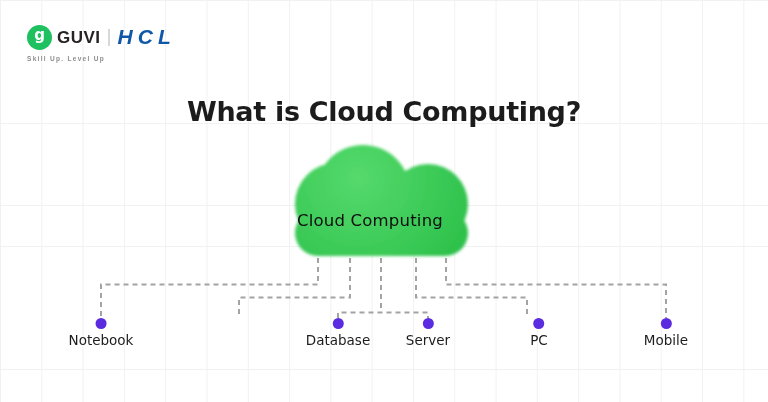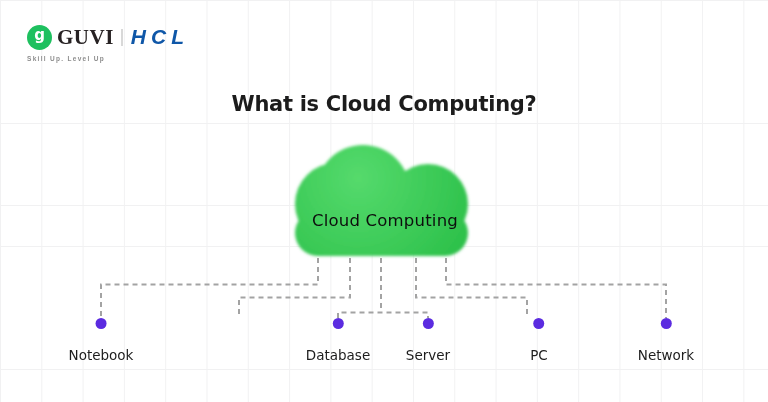--- a/index.html
+++ b/index.html
@@ -20,22 +20,22 @@
   .brand-row{display:flex;align-items:center;height:27px;}
   .guvi-icon{
     width:25px;height:25px;border-radius:50%;
     background:var(--guvi-green,#1ec05f);
     color:#fff;display:flex;align-items:center;justify-content:center;
     font-family:"DejaVu Sans",sans-serif;font-weight:bold;font-size:15px;
     line-height:1;padding-bottom:4px;box-sizing:border-box;
   }
   .guvi-word{
     margin-left:5px;
-    font-family:Liberation Serif, serif;font-weight:bold;
-    font-size:21px;letter-spacing:0.5px;color:#272223;
+    font-family:Liberation Sans, sans-serif;font-weight:bold;
+    font-size:17px;letter-spacing:0.5px;color:#272223;
   }
   .brand-divider{
     width:2px;height:17px;background:#d8d8d8;margin:0 8px 0 7px;
   }
   .hcl-word{
     font-family:"Liberation Sans",sans-serif;
     font-weight:bold;font-style:italic;
     font-size:21px;letter-spacing:5px;color:var(--hcl-blue,#0f57a8);
     transform:scaleY(0.92);
   }
@@ -43,43 +43,43 @@
     margin-top:4px;
     font-family:"Liberation Sans",sans-serif;
     font-size:6.5px;letter-spacing:1.3px;color:#8d8d8d;font-weight:bold;
   }
 
   
   .title{
     position:absolute;left:0;right:0;top:78px;
     text-align:center;
     font-family:"DejaVu Sans",sans-serif;
-    font-weight:bold;font-size:21px;letter-spacing:-0.3px;
+    font-weight:bold;font-size:27px;letter-spacing:-0.3px;
     color:var(--title-black,#1c1c1c);
   }
 
   
   .diagram-svg{position:absolute;left:0;top:0;width:768px;height:402px;}
   .connector{
     fill:none;
     stroke:var(--connector-gray,#a3a3a3);
     stroke-width:2;
     stroke-dasharray:5 4;
   }
   .cloud-label{
-    position:absolute;left:385px;top:220px;
+    position:absolute;left:370px;top:220px;
     transform:translate(-50%,-50%);
     font-family:"DejaVu Sans",sans-serif;
     font-size:16.5px;font-weight:500;letter-spacing:0.2px;color:#0d0d0d;
     white-space:nowrap;
   }
   .node{
     position:absolute;top:318px;
     transform:translateX(-50%);
-    display:flex;flex-direction:column;align-items:center;gap:18px;
+    display:flex;flex-direction:column;align-items:center;gap:3px;
   }
   .dot{
     width:11px;height:11px;border-radius:50%;
     background:var(--dot-purple,#5b2be0);
   }
   .node-label{
     font-family:"DejaVu Sans",sans-serif;
     font-size:13.5px;font-weight:500;color:#1d1d1d;white-space:nowrap;
   }
 </style>
@@ -138,16 +138,16 @@
   <div class="node" style="left:338px">
     <span class="dot"></span>
     <span class="node-label">Database</span>
   </div>
   <div class="node" style="left:539px">
     <span class="dot"></span>
     <span class="node-label">PC</span>
   </div>
   <div class="node" style="left:666px">
     <span class="dot"></span>
-    <span class="node-label">Network</span>
+    <span class="node-label">Mobile</span>
   </div>
 
 </div>
 
 </body></html>

